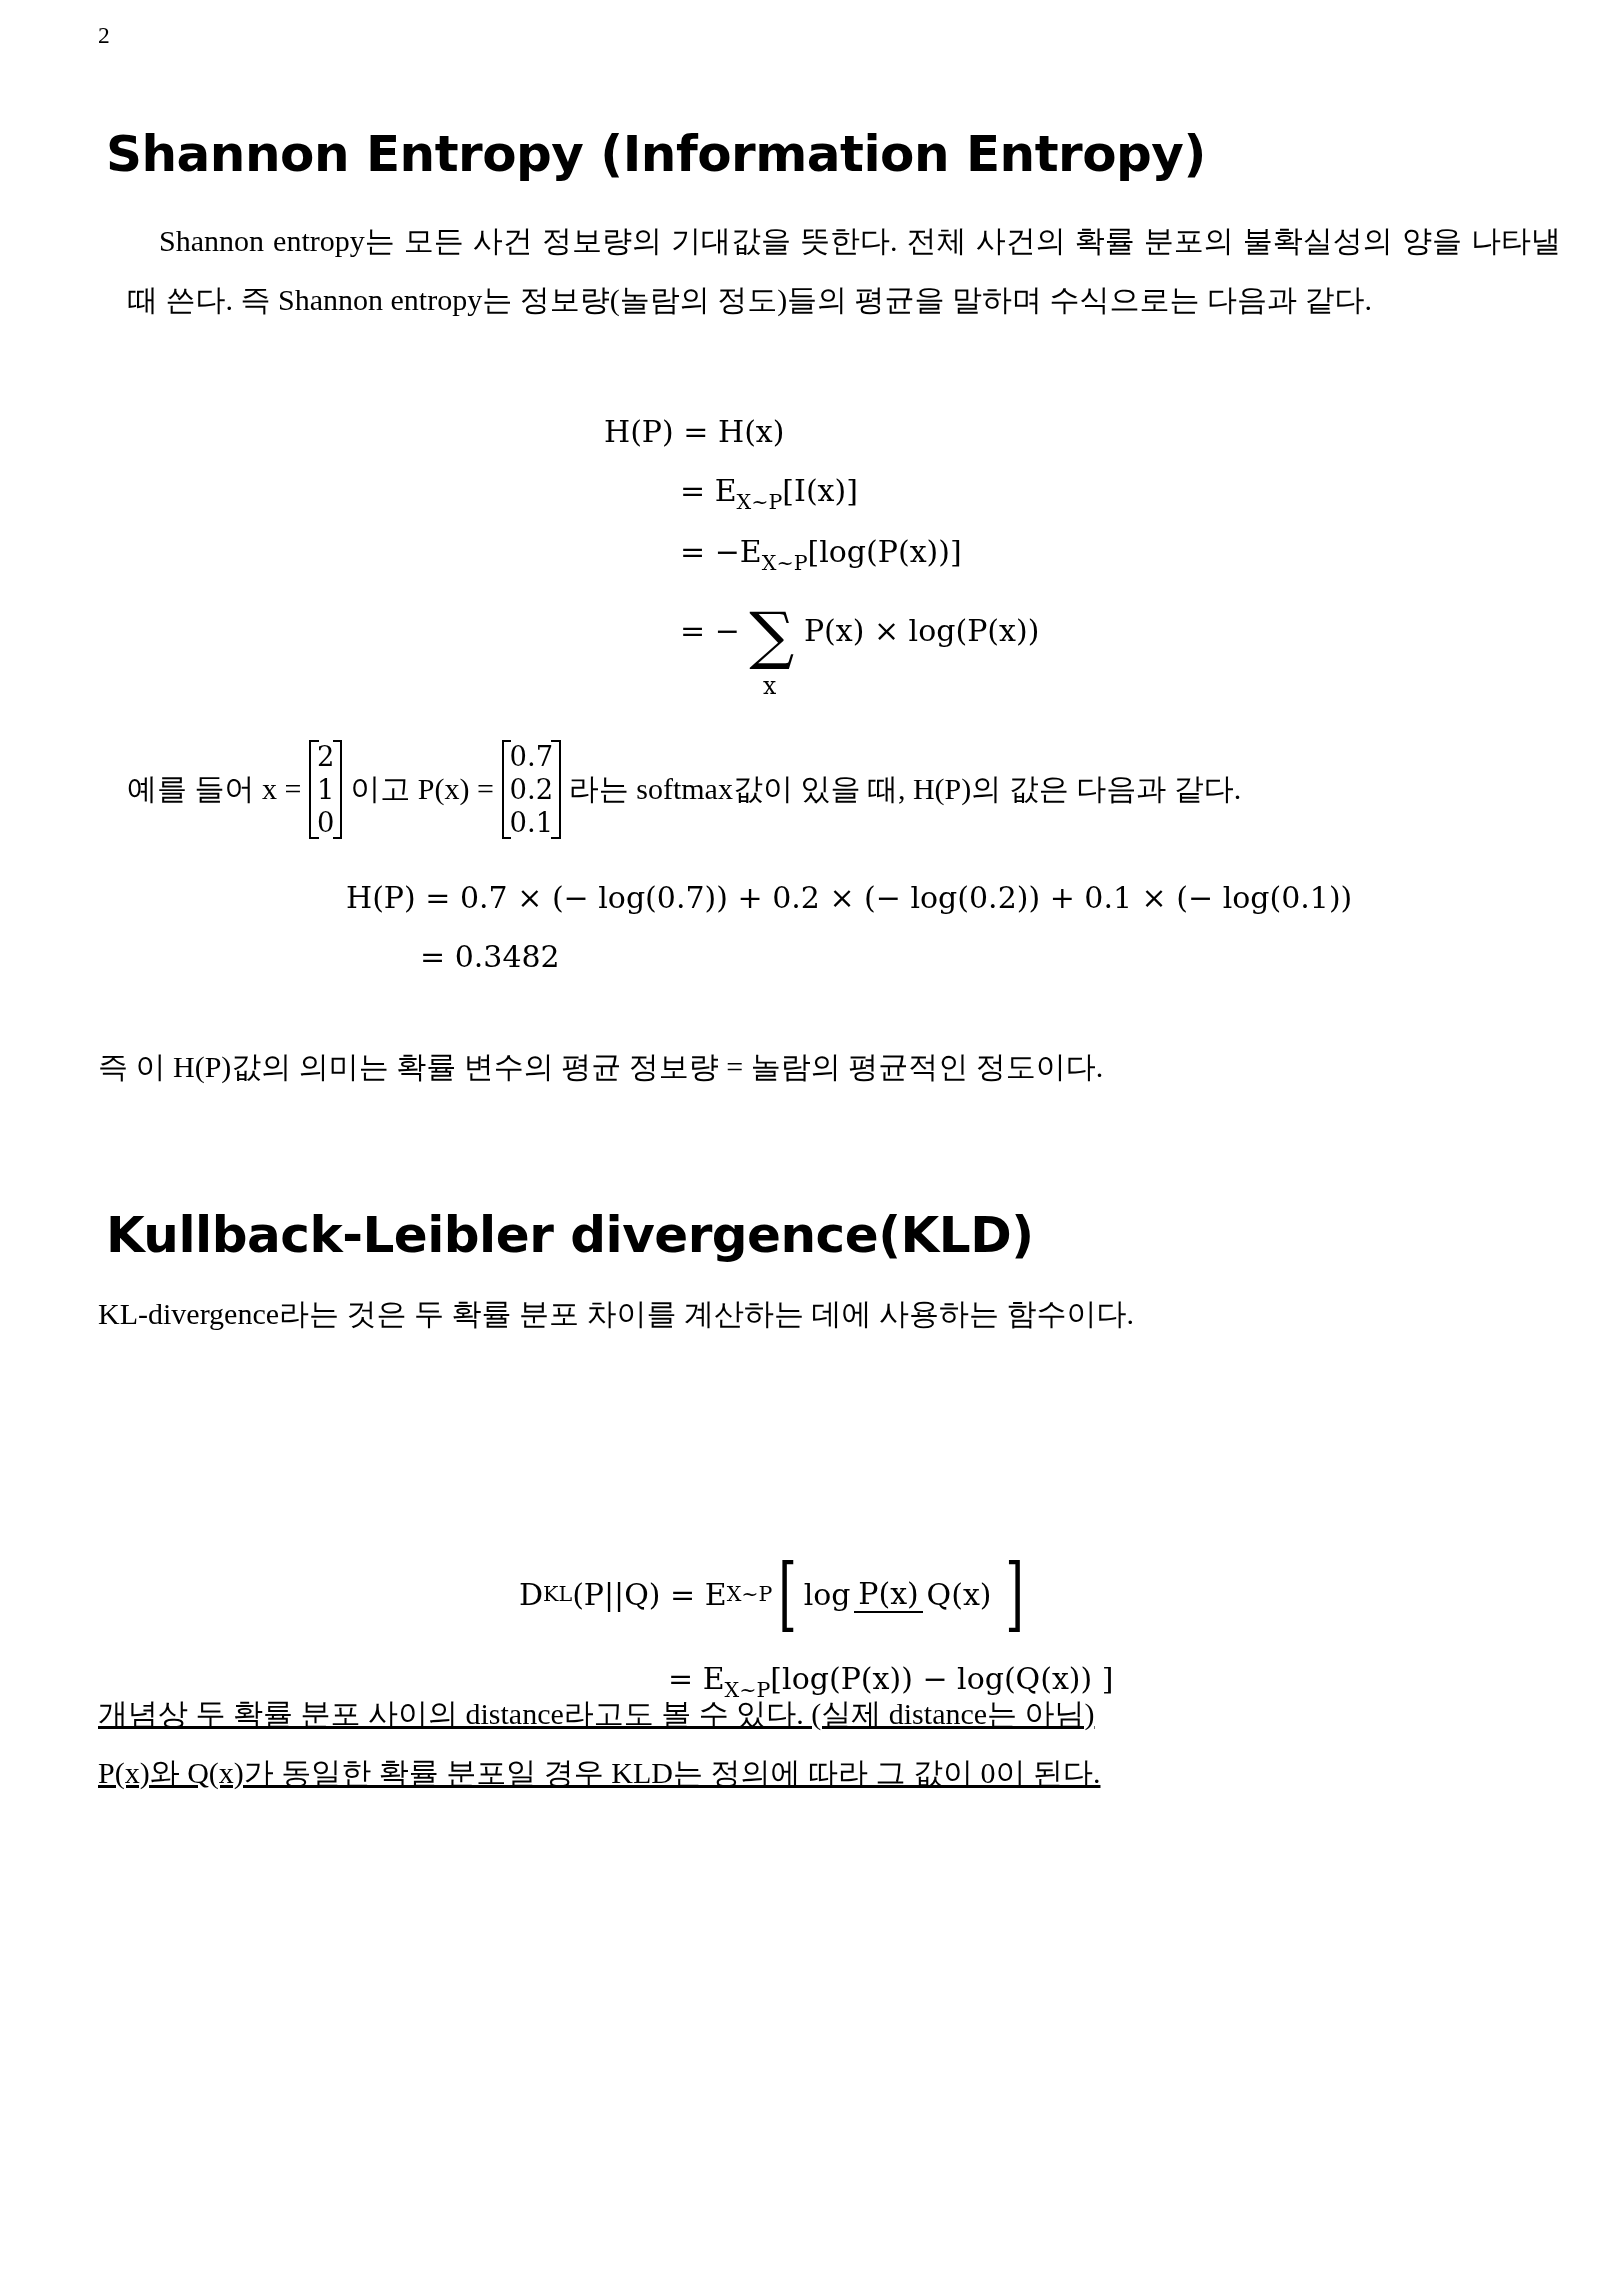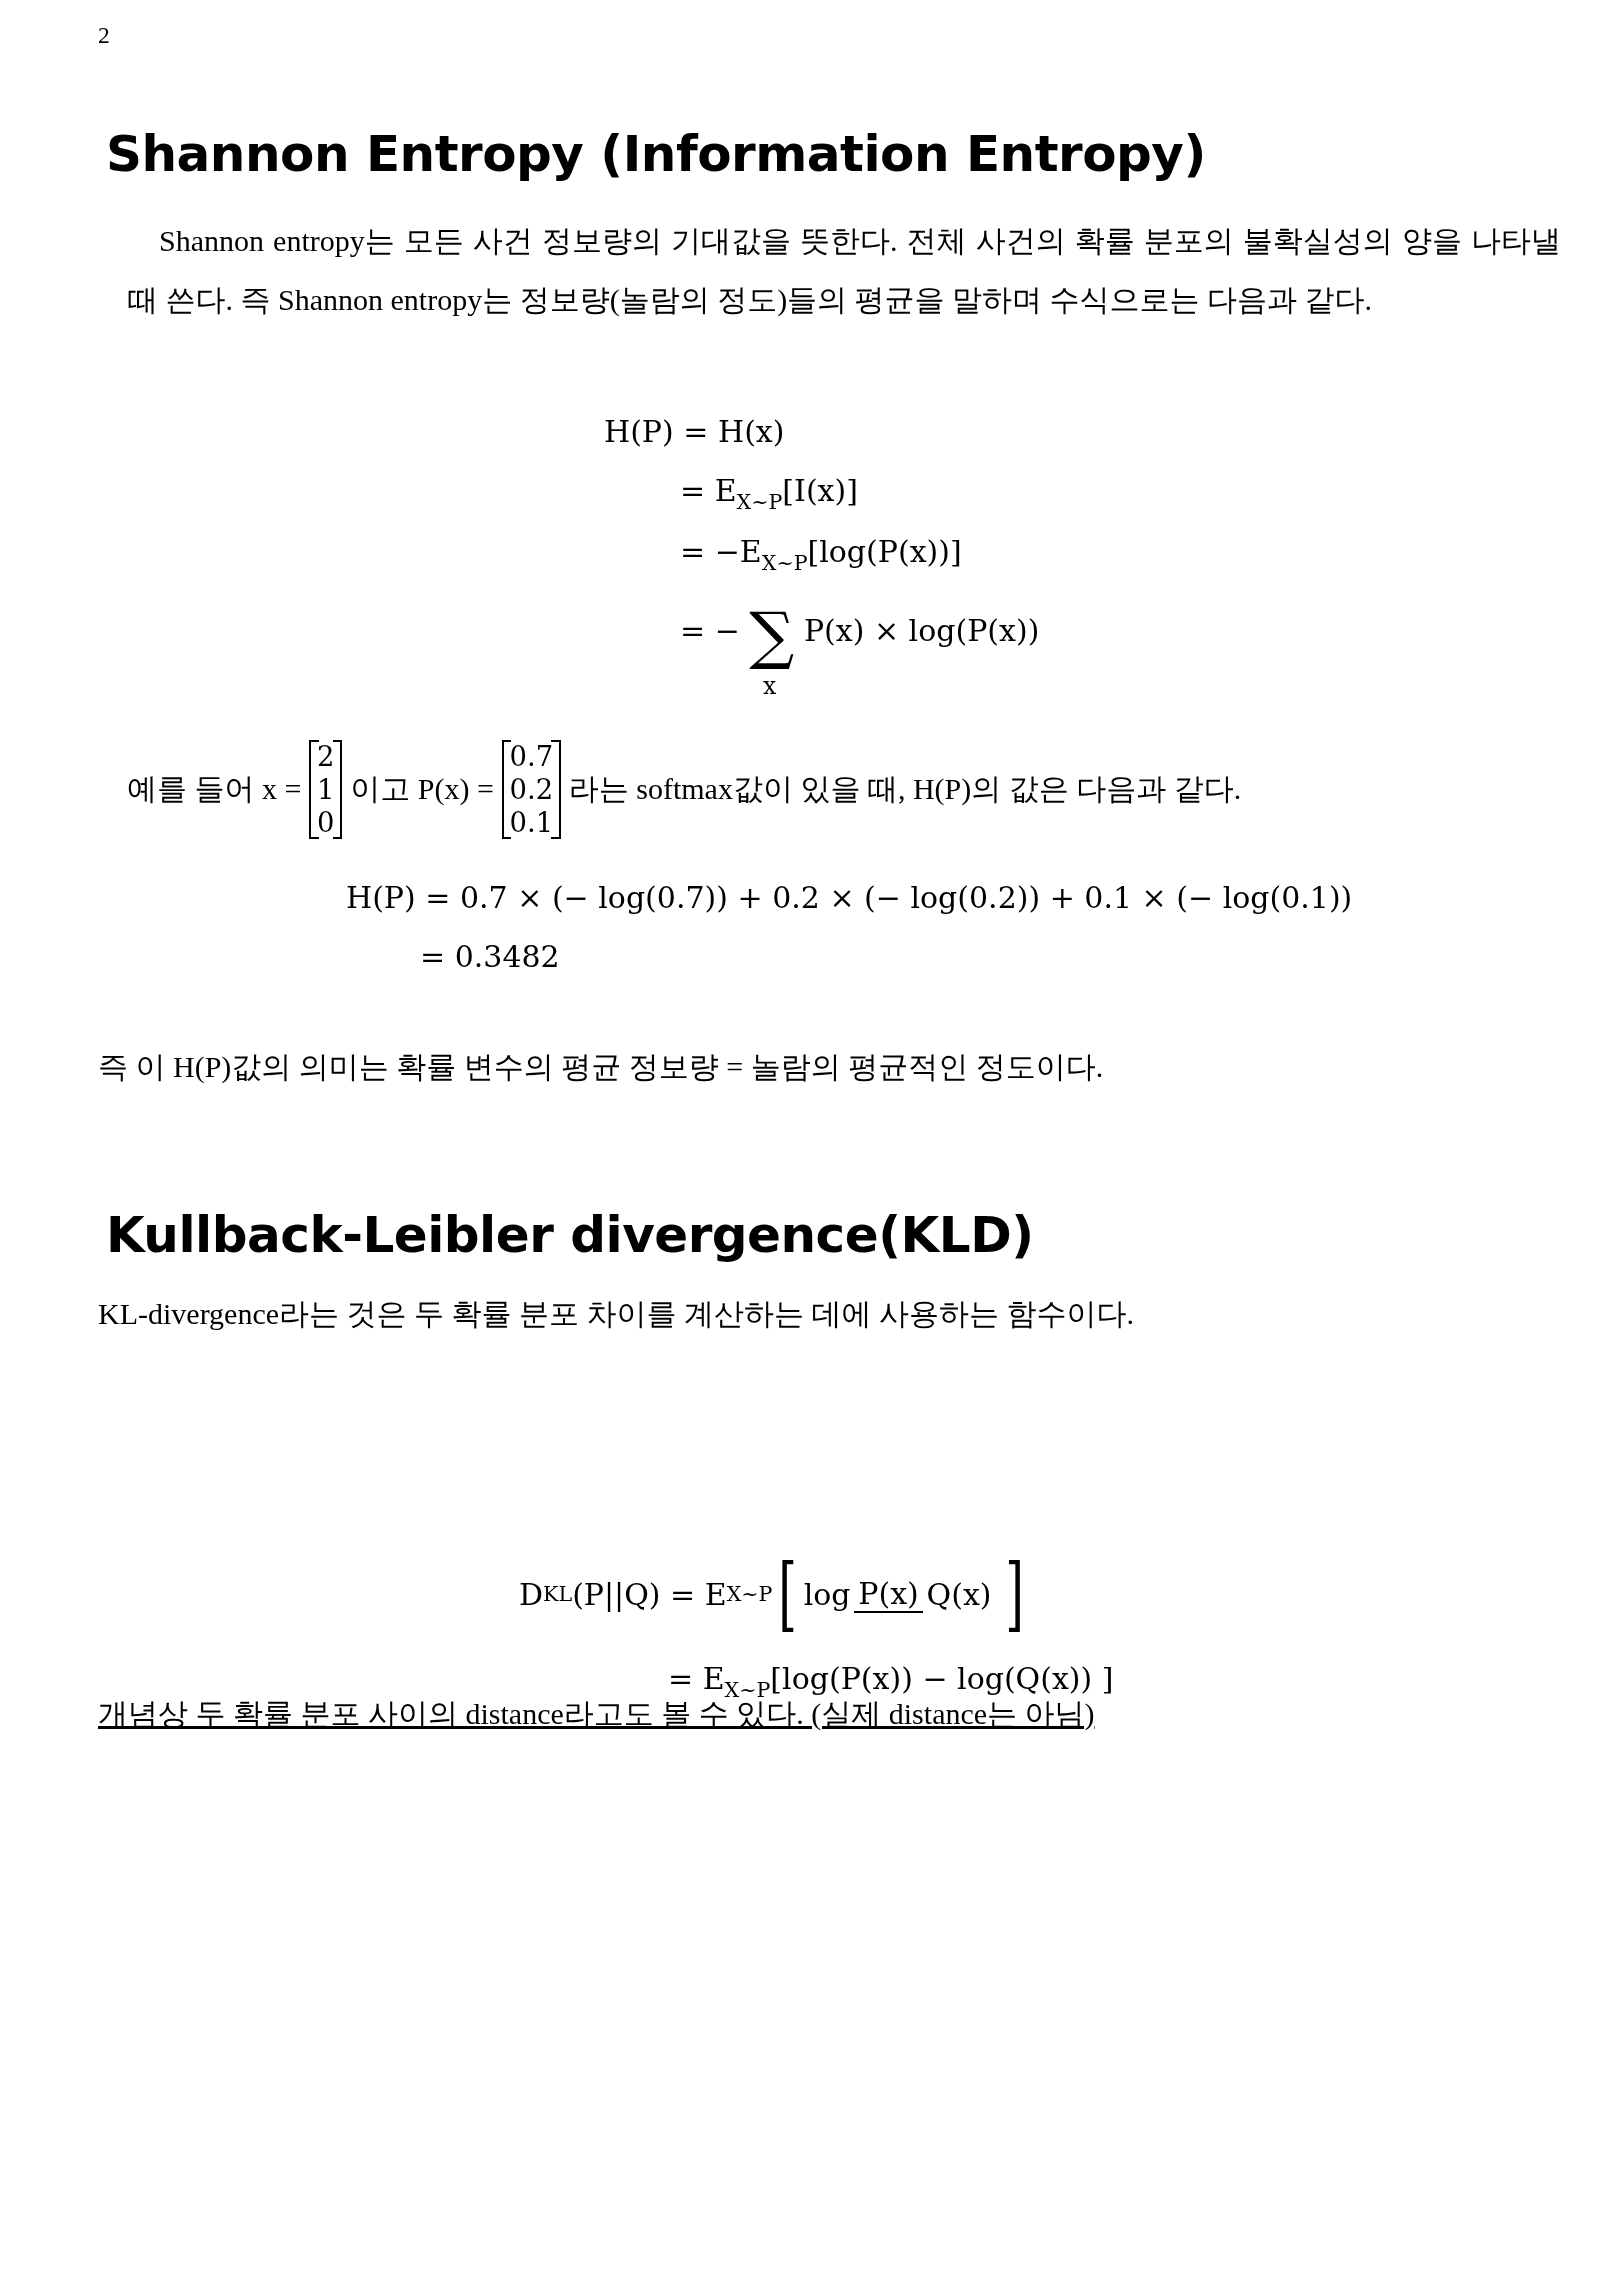--- a/index.html
+++ b/index.html
@@ -112,14 +112,15 @@
     <span class="den">Q(x)</span>
   </span>
   <span class="bigbr">]</span>
 </div>
 <div class="abs math" style="left:668px; top:1661px;">
   <span>= E</span><sub>X~P</sub><span>[log(P(x)) − log(Q(x)) ]</span>
 </div>
 
 <div class="abs para" style="top:1684px;text-decoration:underline;">
   <p>개념상 두 확률 분포 사이의 distance라고도 볼 수 있다. (실제 distance는 아님)</p>
+  <p>P(x)와 Q(x)가 동일한 확률 분포일 경우 KLD는 정의에 따라 그 값이 0이 된다.</p>
 </div>
 
 
 </body></html>

